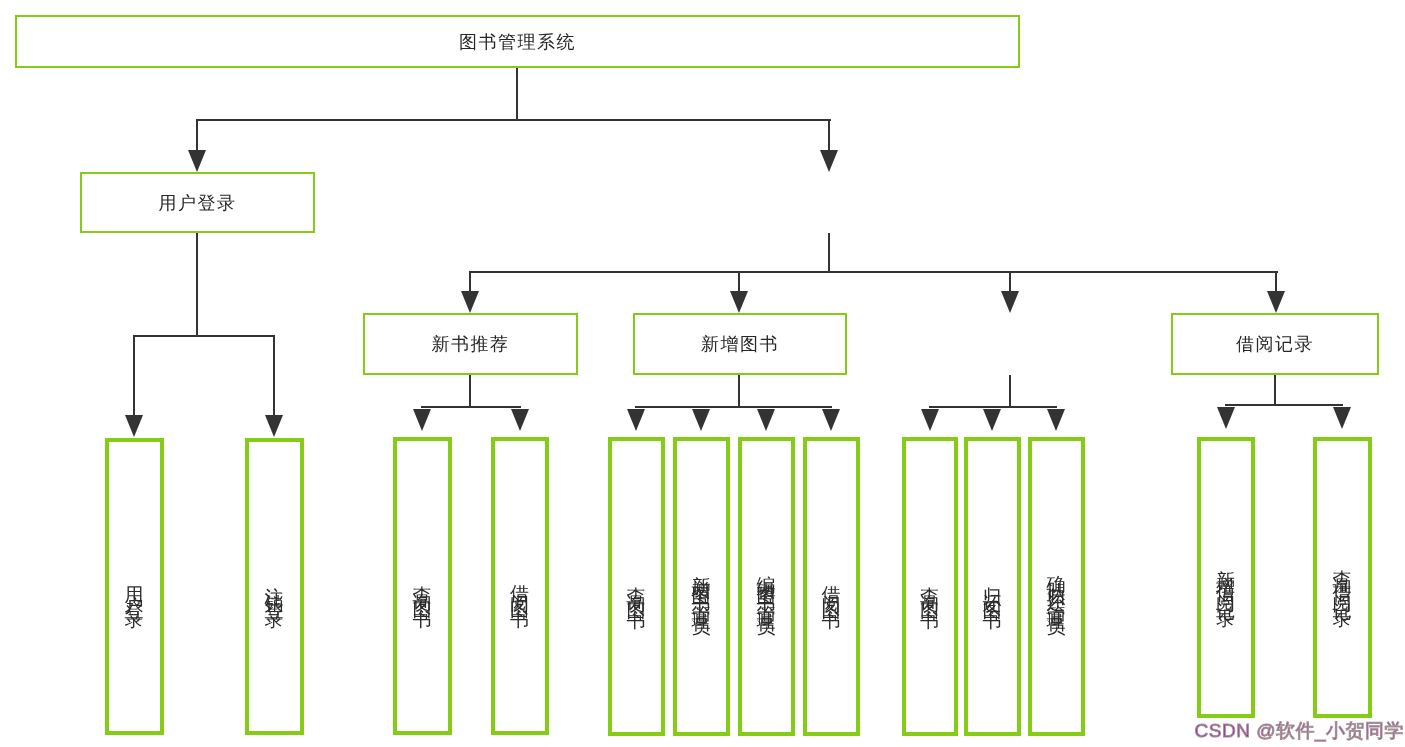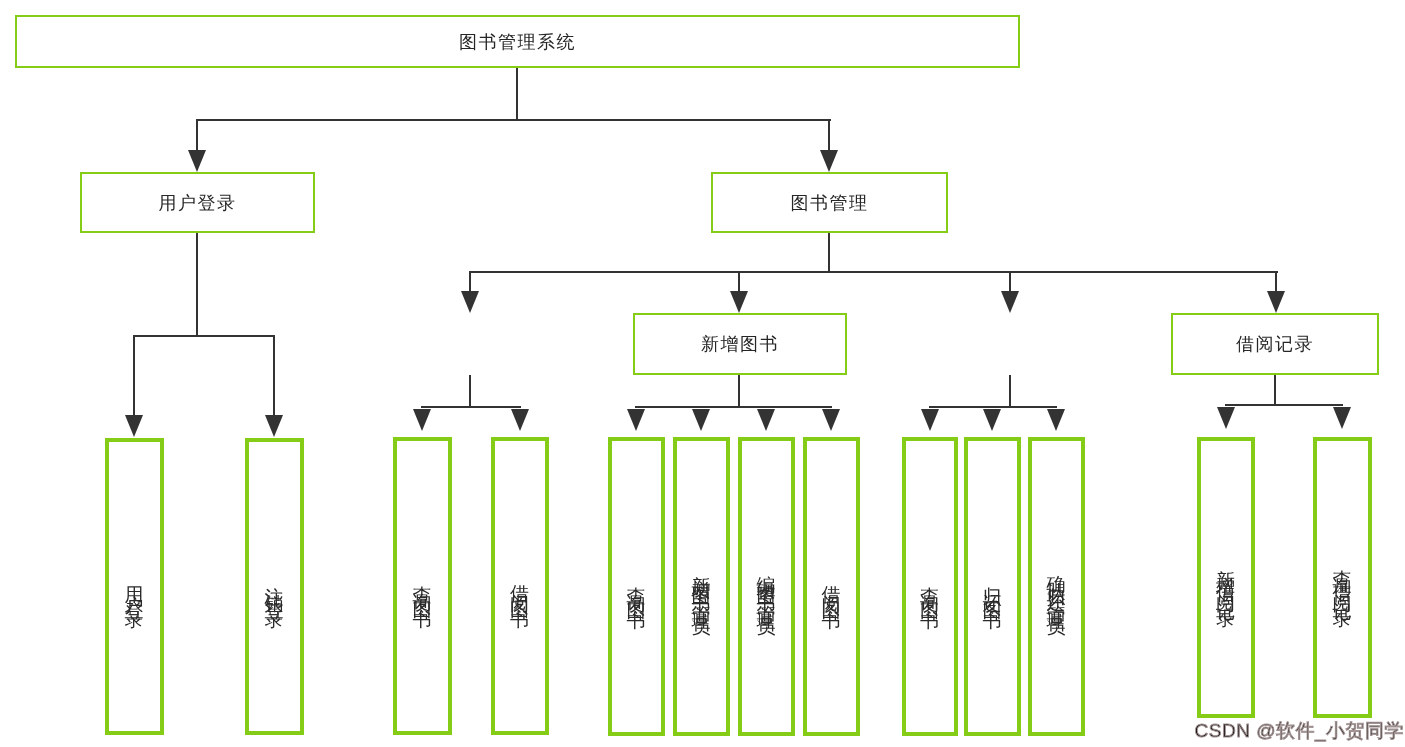--- a/index.html
+++ b/index.html
@@ -19,21 +19,21 @@
   }
   .ln{position:absolute;background:#333333;}
   .ah{
     position:absolute;width:0;height:0;
     border-left:9px solid transparent;border-right:9px solid transparent;
     border-top:22px solid #333333;
   }
   .watermark{
     position:absolute;left:1186px;top:718px;width:218px;
     font-size:19px;letter-spacing:0.5px;text-align:right;white-space:nowrap;
-    color:#000000;-webkit-text-stroke:1px #a39494;
+    color:#a21caf;-webkit-text-stroke:1px #a39494;
   }
 </style>
 </head>
 <body>
 
 <div id="canvas">
 
   <div class="box hbox" style="left:15px;top:15px;width:1005px;height:53px">
     <span>图书管理系统</span>
   </div>
@@ -41,42 +41,42 @@
   <div class="ln" style="left:516px;top:68px;width:2px;height:52px"></div>
   <div class="ln" style="left:196px;top:119px;width:635px;height:2px"></div>
   <div class="ln" style="left:196px;top:119px;width:2px;height:32px"></div>
   <div class="ah" style="left:188px;top:150px"></div>
   <div class="ln" style="left:828px;top:119px;width:2px;height:32px"></div>
   <div class="ah" style="left:820px;top:150px"></div>
 
   <div class="box hbox" style="left:80px;top:172px;width:235px;height:61px">
     <span>用户登录</span>
   </div>
-  <div class="box hbox" style="left:711px;top:172px;width:237px;height:61px">
-    <span>图书管理</span>
-  </div>
 
   <div class="ln" style="left:196px;top:233px;width:2px;height:104px"></div>
   <div class="ln" style="left:133px;top:335px;width:142px;height:2px"></div>
   <div class="ln" style="left:133px;top:335px;width:2px;height:81px"></div>
   <div class="ah" style="left:125px;top:415px"></div>
   <div class="ln" style="left:273px;top:335px;width:2px;height:81px"></div>
   <div class="ah" style="left:265px;top:415px"></div>
 
   <div class="ln" style="left:828px;top:233px;width:2px;height:40px"></div>
   <div class="ln" style="left:469px;top:271px;width:809px;height:2px"></div>
   <div class="ln" style="left:469px;top:271px;width:2px;height:21px"></div>
   <div class="ah" style="left:461px;top:291px"></div>
   <div class="ln" style="left:738px;top:271px;width:2px;height:21px"></div>
   <div class="ah" style="left:730px;top:291px"></div>
   <div class="ln" style="left:1009px;top:271px;width:2px;height:21px"></div>
   <div class="ah" style="left:1001px;top:291px"></div>
   <div class="ln" style="left:1275px;top:271px;width:2px;height:21px"></div>
   <div class="ah" style="left:1267px;top:291px"></div>
 
+  <div class="box hbox" style="left:363px;top:313px;width:215px;height:62px">
+    <span>新书推荐</span>
+  </div>
   <div class="box hbox" style="left:633px;top:313px;width:214px;height:62px">
     <span>新增图书</span>
   </div>
   <div class="box hbox" style="left:1171px;top:313px;width:208px;height:62px">
     <span>借阅记录</span>
   </div>
 
   <div class="ln" style="left:469px;top:375px;width:2px;height:33px"></div>
   <div class="ln" style="left:421px;top:406px;width:100px;height:2px"></div>
   <div class="ah" style="left:413px;top:409px"></div>

